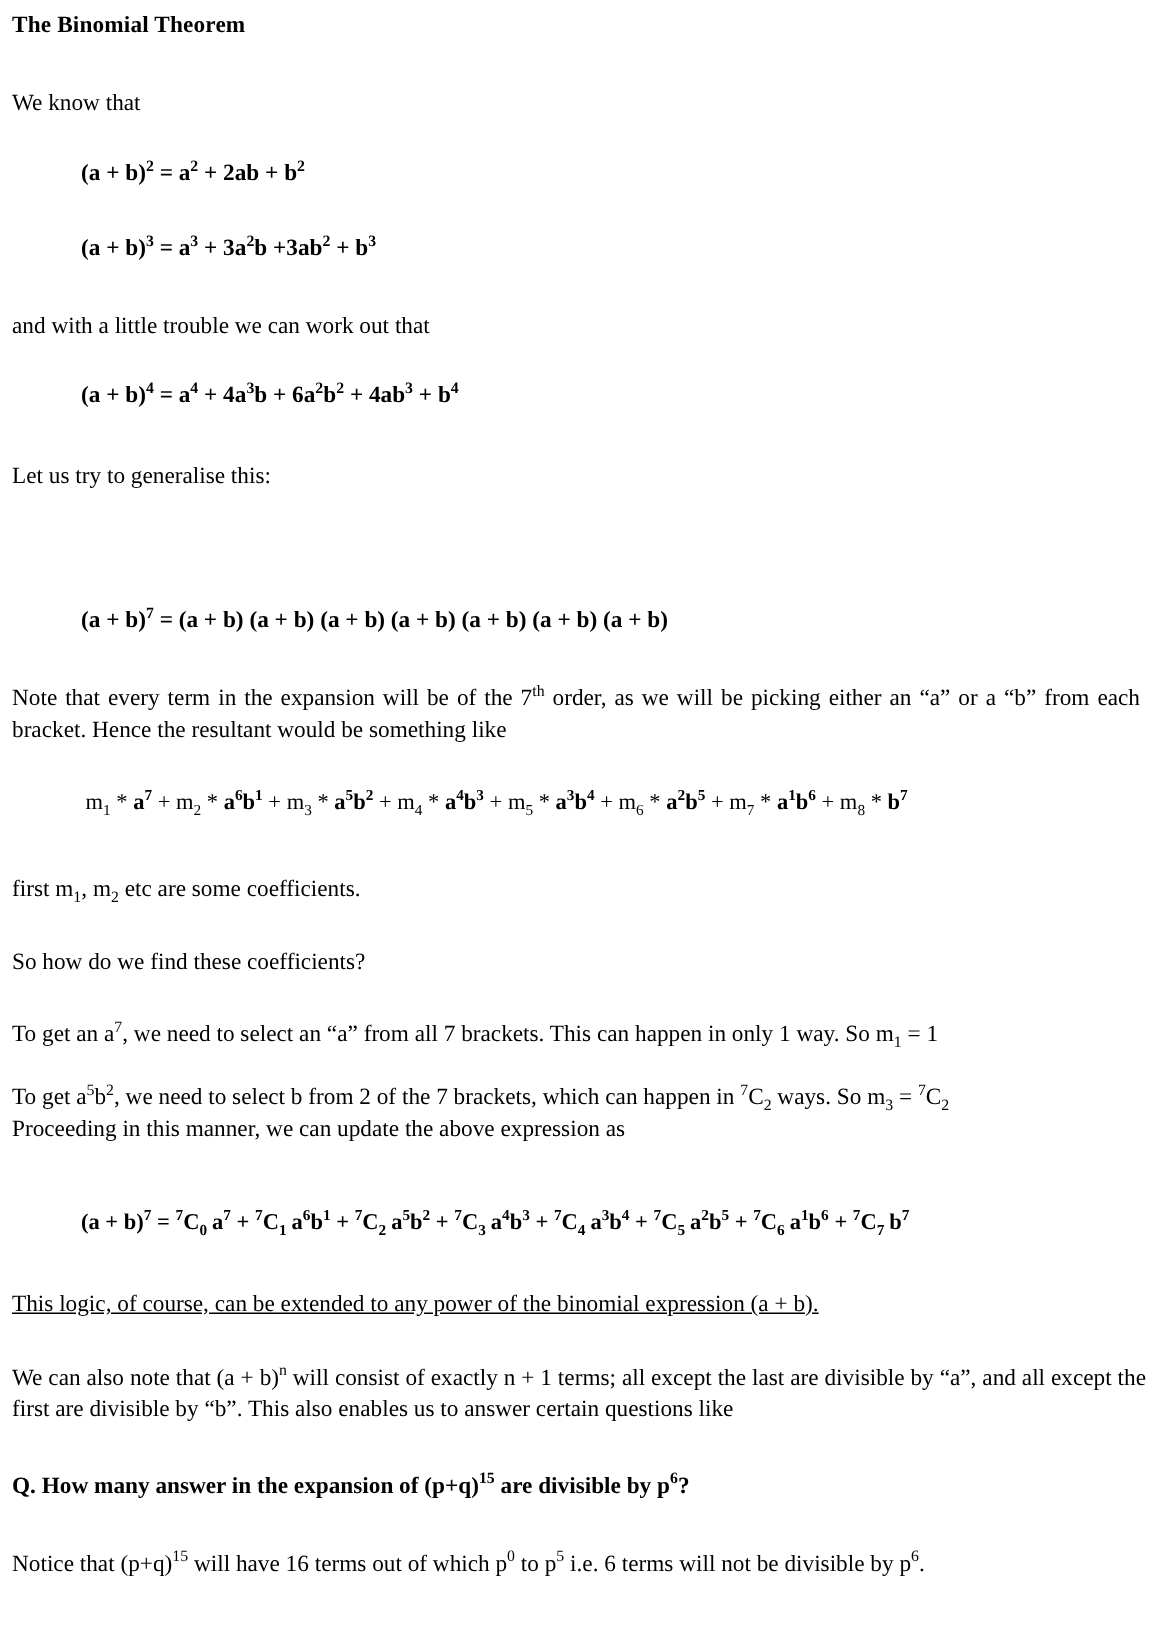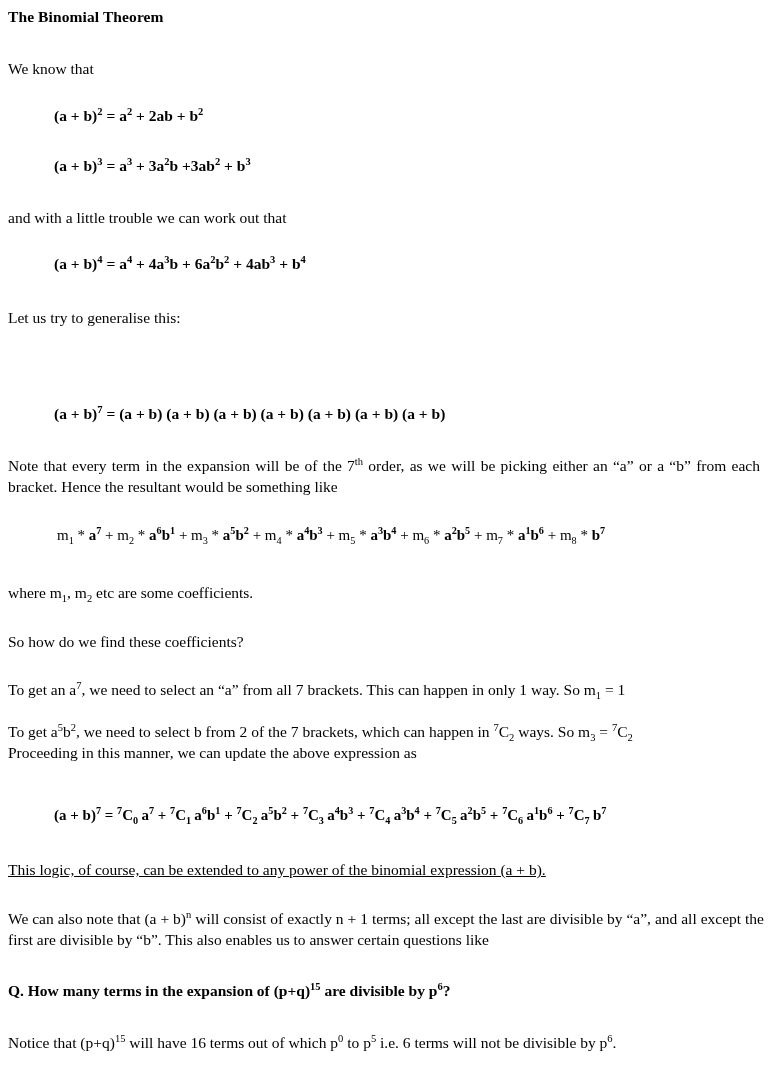--- a/index.html
+++ b/index.html
@@ -101,21 +101,21 @@
 
   <div class="para just" style="top:455px; width:752px;">
     <span>Note that every term in the expansion will be of the 7</span><sup>th</sup><span> order, as we will be picking either an “a” or a “b” from each bracket. Hence the resultant would be something like</span>
   </div>
 
   <div class="eq light" style="left:57px; top:527px; font-size:15px;">
     <span><span class="n">m<sub>1</sub> * </span><span class="b">a<sup>7</sup></span><span class="n"> + m<sub>2</sub> * </span><span class="b">a<sup>6</sup>b<sup>1</sup></span><span class="n"> + m<sub>3</sub> * </span><span class="b">a<sup>5</sup>b<sup>2</sup></span><span class="n"> + m<sub>4</sub> * </span><span class="b">a<sup>4</sup>b<sup>3</sup></span><span class="n"> + m<sub>5</sub> * </span><span class="b">a<sup>3</sup>b<sup>4</sup></span><span class="n"> + m<sub>6</sub> * </span><span class="b">a<sup>2</sup>b<sup>5</sup></span><span class="n"> + m<sub>7</sub> * </span><span class="b">a<sup>1</sup>b<sup>6</sup></span><span class="n"> + m<sub>8</sub> * </span><span class="b">b<sup>7</sup></span></span>
   </div>
 
   <div class="para" style="top:582px; width:740px;">
-    <span>where m</span><sub>1</sub><span>, m</span><sub>2</sub><span> etc are some coefficients.</span>
+    <span>first m</span><sub>1</sub><span>, m</span><sub>2</sub><span> etc are some coefficients.</span>
   </div>
 
   <div class="para" style="top:631px; width:740px;">So how do we find these coefficients?</div>
 
   <div class="para" style="top:679px; width:760px;">
     <span>To get an a</span><sup>7</sup><span>, we need to select an “a” from all 7 brackets. This can happen in only 1 way. So m</span><sub>1</sub><span> = 1</span>
   </div>
 
 
   <div class="para" style="top:721px; width:762px;">
@@ -128,20 +128,20 @@
     <span>(a + b)<sup>7</sup> = <sup>7</sup>C<sub>0</sub><span class="sp"></span>a<sup>7</sup> + <sup>7</sup>C<sub>1</sub><span class="sp"></span>a<sup>6</sup>b<sup>1</sup> + <sup>7</sup>C<sub>2</sub><span class="sp"></span>a<sup>5</sup>b<sup>2</sup> + <sup>7</sup>C<sub>3</sub><span class="sp"></span>a<sup>4</sup>b<sup>3</sup> + <sup>7</sup>C<sub>4</sub><span class="sp"></span>a<sup>3</sup>b<sup>4</sup> + <sup>7</sup>C<sub>5</sub><span class="sp"></span>a<sup>2</sup>b<sup>5</sup> + <sup>7</sup>C<sub>6</sub><span class="sp"></span>a<sup>1</sup>b<sup>6</sup> + <sup>7</sup>C<sub>7</sub><span class="sp"></span>b<sup>7</sup></span>
   </div>
 
   <div class="para" style="top:859px; width:740px;text-decoration:underline;">This logic, of course, can be extended to any power of the binomial expression (a + b).</div>
 
   <div class="para just" style="top:908px; width:756px;">
     <span>We can also note that (a + b)</span><sup>n</sup><span> will consist of exactly n + 1 terms; all except the last are divisible by “a”, and all except the first are divisible by “b”. This also enables us to answer certain questions like</span>
   </div>
 
   <div class="qhead" style="top:982px; width:752px;">
-    <span>Q. How many terms in the expansion of (p+q)</span><sup>15</sup><span> are divisible by p</span><sup>6</sup><span>?</span>
+    <span>Q. How many answer in the expansion of (p+q)</span><sup>15</sup><span> are divisible by p</span><sup>6</sup><span>?</span>
   </div>
 
   <div class="para" style="top:1032px; width:756px;">
     <span>Notice that (p+q)</span><sup>15</sup><span> will have 16 terms out of which p</span><sup>0</sup><span> to p</span><sup>5</sup><span> i.e. 6 terms will not be divisible by p</span><sup>6</sup><span>.</span>
   </div>
 
 </div>
 
 </body></html>

